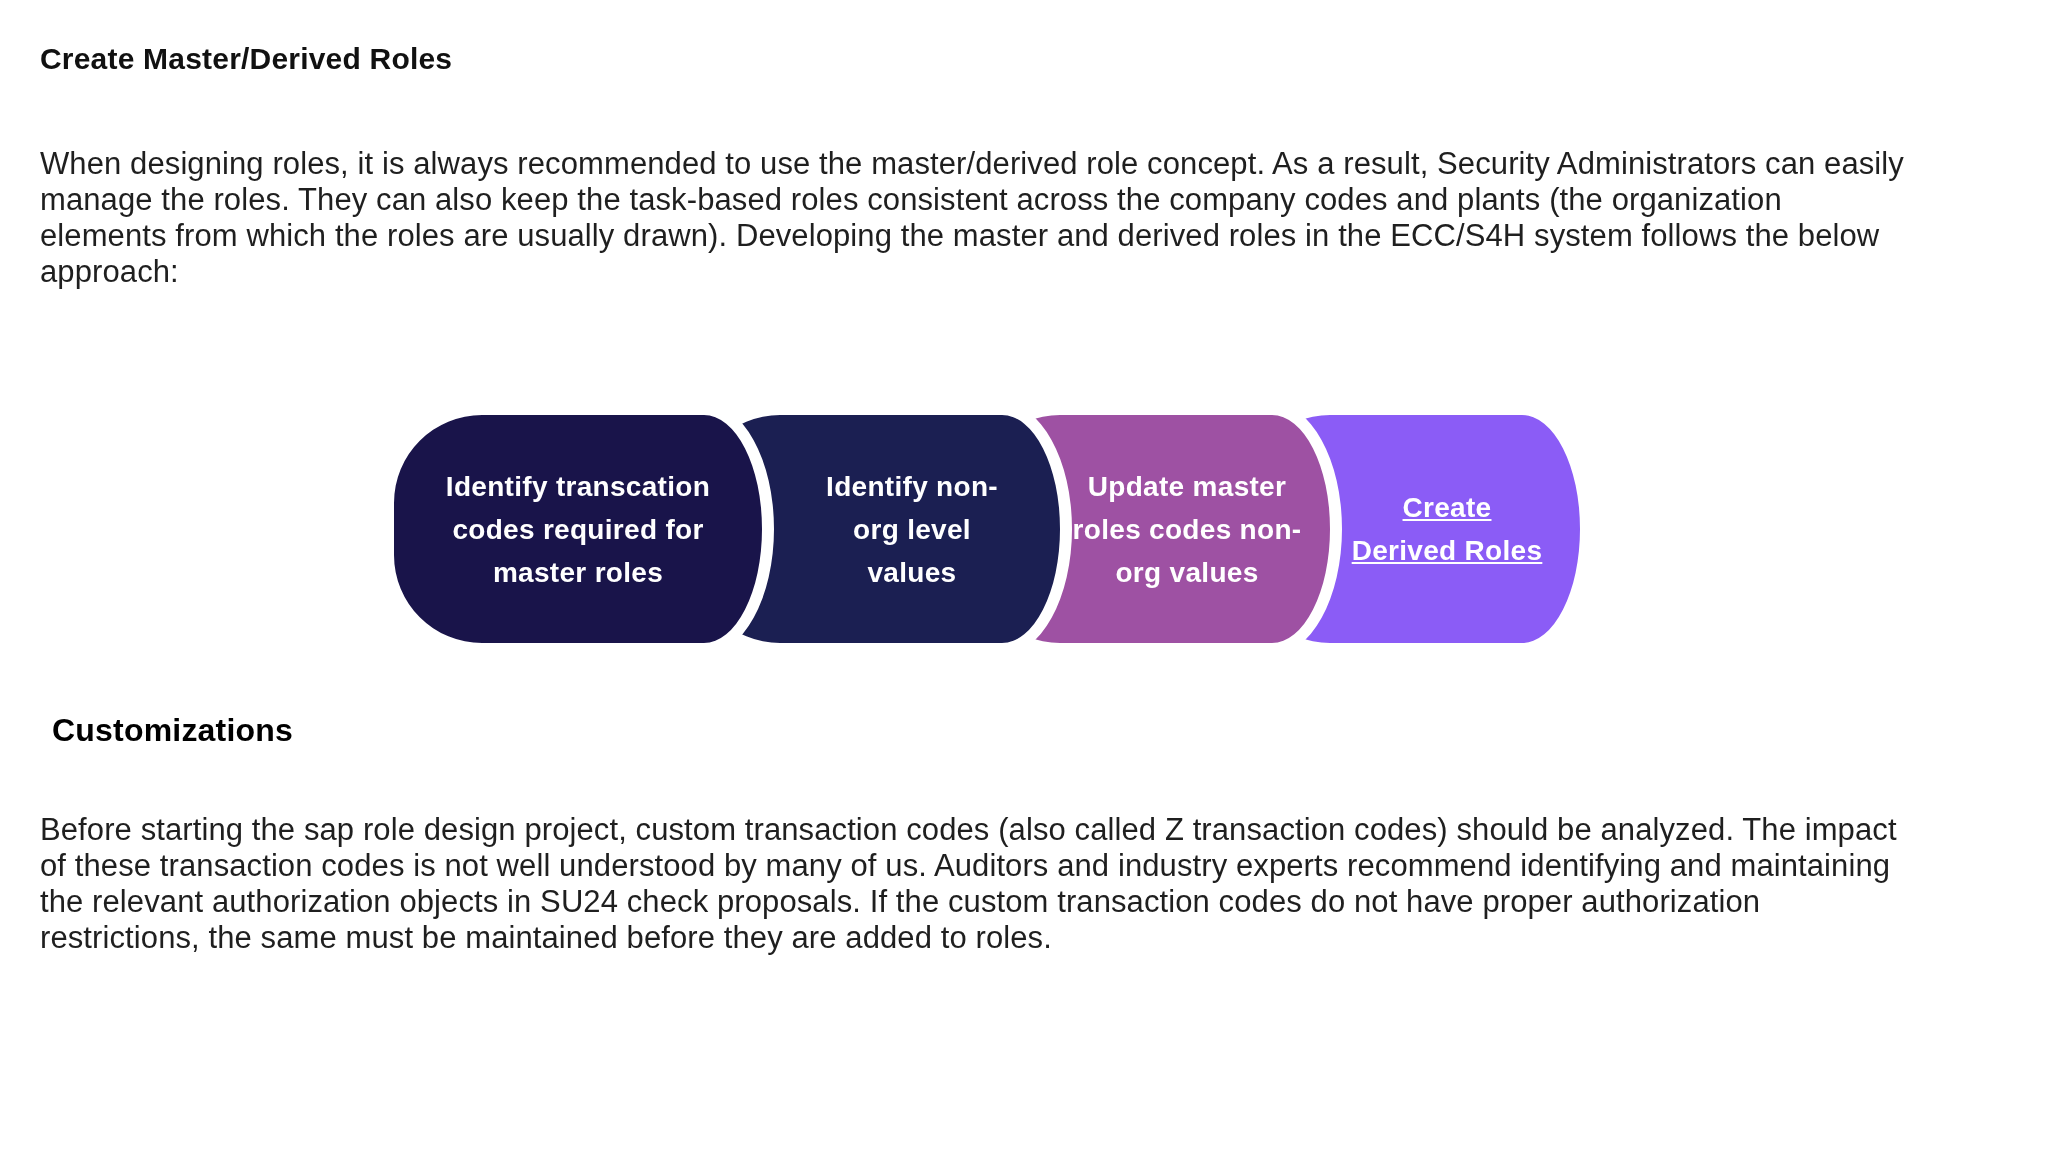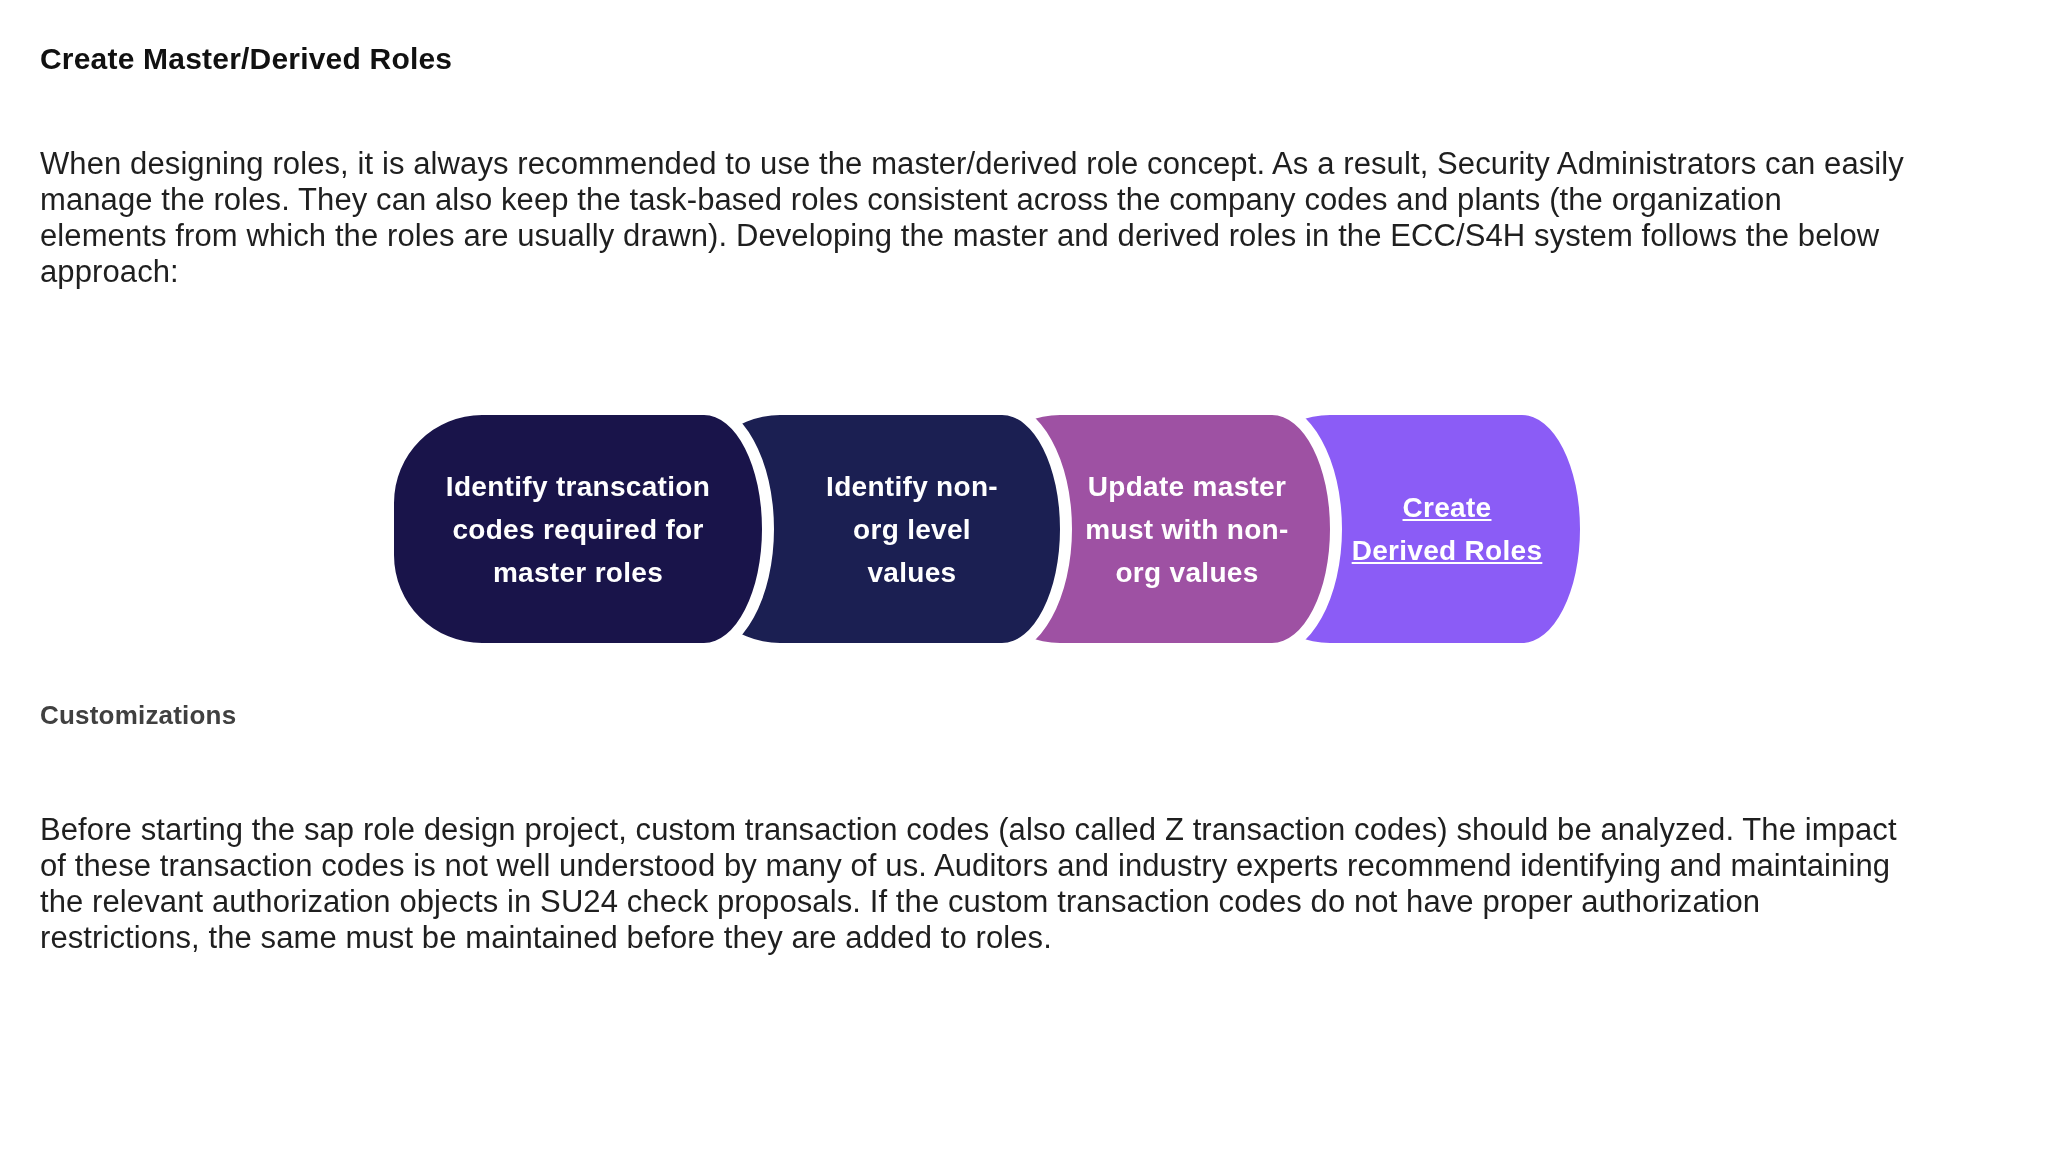--- a/index.html
+++ b/index.html
@@ -20,22 +20,22 @@
   .para{
     position:absolute;left:40px;
     margin:0;
     max-width:1870px;
     font-size:31px;line-height:36px;color:#1f1f1f;
     letter-spacing:0.1px;
   }
   .para-1{top:146px;}
   .h-sub{
     position:absolute;left:40px;top:700px;
-    margin:0;
-    font-size:26px;font-weight:bold;color:#404040;
+    margin:12px;
+    font-size:32px;font-weight:bold;color:#000000;
     letter-spacing:0.2px;
   }
   .para-2{top:776px;margin-top:36px;}
   .diagram{
     position:absolute;left:382px;top:403px;
     width:1210px;height:252px;
   }
   .step{
     position:absolute;top:0;height:252px;
     box-sizing:border-box;
@@ -69,21 +69,21 @@
 codes required for
 master roles</span>
     </div>
     <div class="step step-2 shift" style="background-color: rgb(27, 31, 82);">
       <span>Identify non-
 org level
 values</span>
     </div>
     <div class="step step-3 shift" style="background-color: rgb(158, 81, 163);">
       <span>Update master
-must with non-
+roles codes non-
 org values</span>
     </div>
     <div class="step step-4 shift" style="background-color: #8b5cf6; text-decoration: underline;">
       <span>Create
 Derived Roles</span>
     </div>
   </div>
 
   <h2 class="h-sub">Customizations</h2>
 

